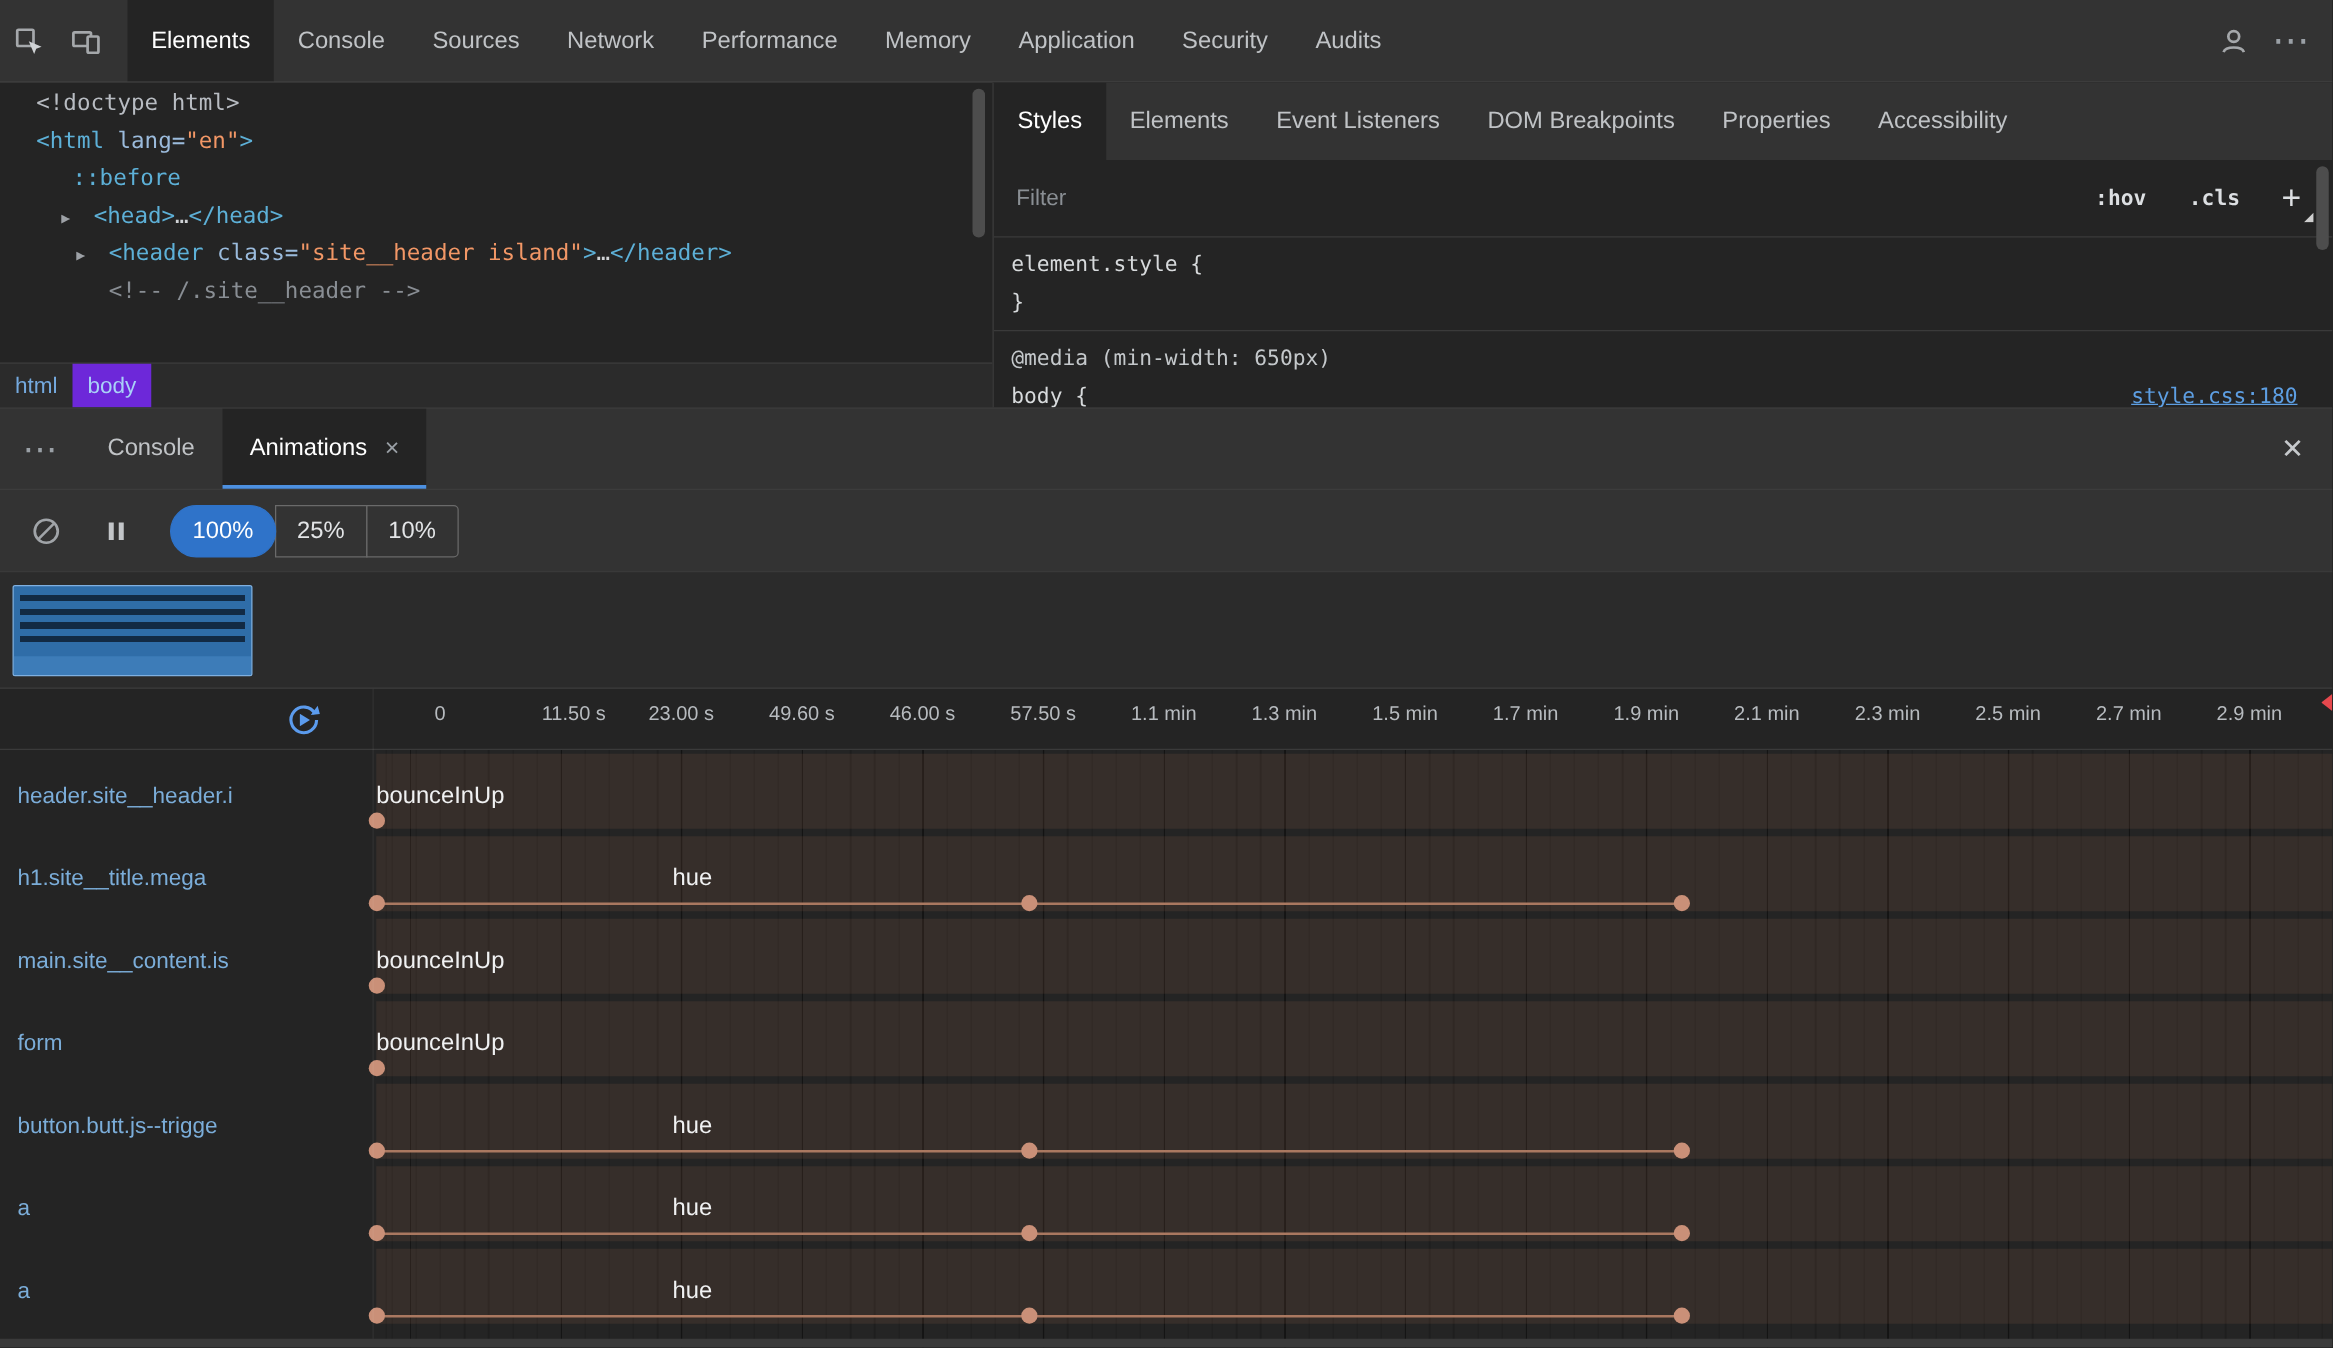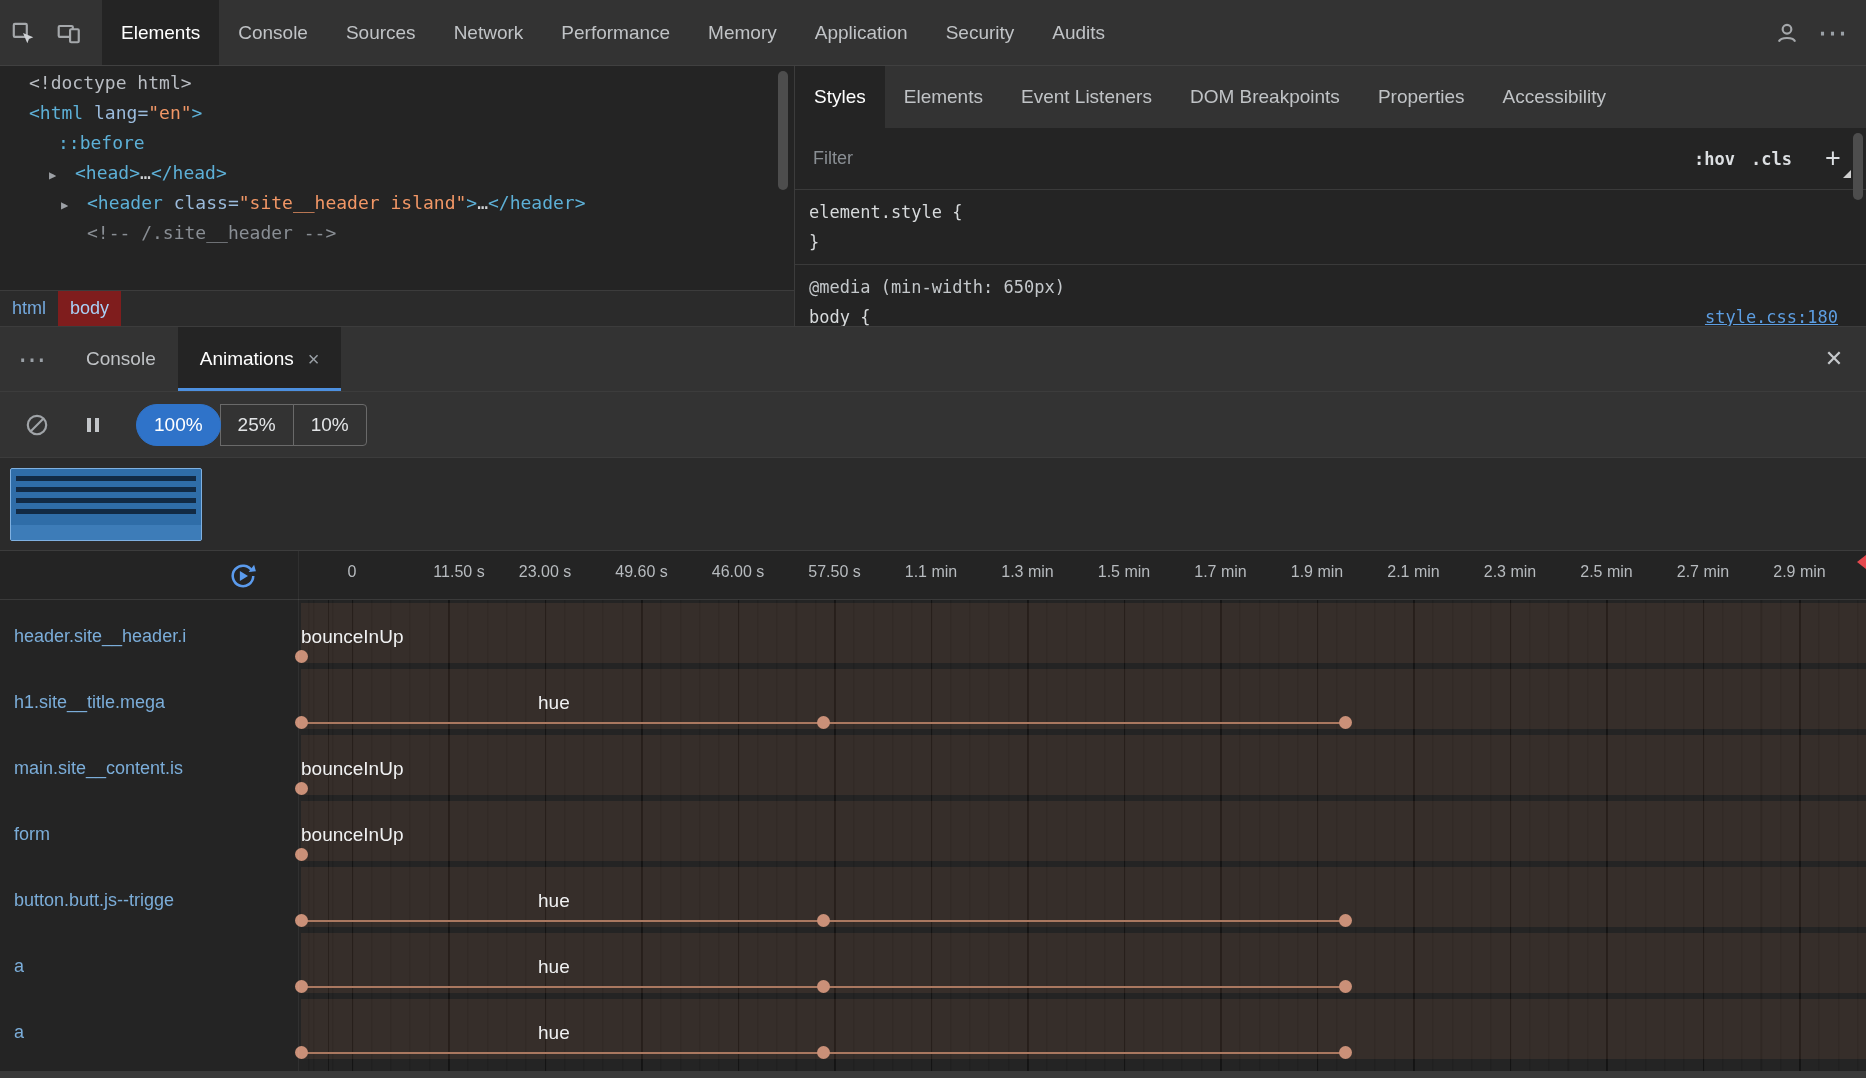--- a/index.html
+++ b/index.html
@@ -32,32 +32,32 @@
   .tok-punct{color:var(--attr,#9bbbdc);}
   .tok-value{color:var(--value,#f29766);}
   .tok-comment{color:#898e94;}
   .tok-meta{color:#9aa0a6;font-style:italic;}
   .tok-pseudo{color:var(--tag,#5db0d7);}
   .tok-ellipsis{color:#d0d3d6;}
   .v-thumb{position:absolute;background:#4d4d4d;border-radius:5px;width:10px;}
   #crumbs{position:absolute;left:0;right:0;bottom:0;height:36px;background:#2b2b2b;border-top:1px solid #3c3c3c;
     display:flex;align-items:stretch;font-size:18px;box-sizing:border-box;}
   .crumb{padding:0 12px;display:flex;align-items:center;color:#74a9de;cursor:pointer;}
-  .crumb.selected{background:#7f1d1d;color:#a9d1f7;}
+  .crumb.selected{background:#6d28d9;color:#a9d1f7;}
   
   #styles-panel{position:absolute;left:794px;top:66px;width:1072px;height:260px;border-left:1px solid #3c3c3c;
     box-sizing:border-box;background:var(--bg,#242424);}
   #styles-tabs{height:62px;background:var(--toolbar,#333);display:flex;overflow:hidden;}
   .styles-tab{padding:0 19px;display:flex;align-items:center;font-size:19px;color:#c0c3c6;cursor:pointer;white-space:nowrap;}
   .styles-tab.selected{background:var(--bg,#242424);color:#fff;}
   #filter-row{height:62px;display:flex;align-items:center;border-bottom:1px solid #3a3a3a;box-sizing:border-box;
     padding:0 20px 0 16px;}
   #filter-row input{flex:1;background:transparent;border:none;outline:none;color:#d7d7d7;font-size:18px;font-family:inherit;}
   #filter-row input::placeholder{color:#8a8f94;}
-  .toggle{font-family:"DejaVu Sans Mono",monospace;font-size:17px;font-weight:bold;color:#dcdfe2;margin-left:16px;cursor:pointer;}
+  .toggle{font-family:"DejaVu Sans Mono",monospace;font-size:17px;font-weight:bold;color:#dcdfe2;margin-left:34px;cursor:pointer;}
   .plus{position:relative;margin-left:28px;font-size:27px;color:#dcdfe2;width:26px;text-align:center;cursor:pointer;line-height:1;}
   .plus .corner{position:absolute;right:-5px;bottom:-6px;width:8px;height:8px;background:#cfcfcf;
     clip-path:polygon(100% 0,100% 100%,0 100%);}
   #rules{font-family:"DejaVu Sans Mono",monospace;font-size:17px;color:#d7dadc;padding:7px 0 0 14px;}
   #rules .code{line-height:30px;white-space:pre;}
   #rules .sep{height:1px;background:#3a3a3a;margin:7px 0 7px -14px;}
   .media{color:#c4c8cb;}
   .rule-head{display:flex;line-height:30px;}
   .src{margin-left:auto;margin-right:28px;color:var(--link,#5d9ee2);text-decoration:underline;cursor:pointer;
     font-family:"DejaVu Sans Mono",monospace;}

